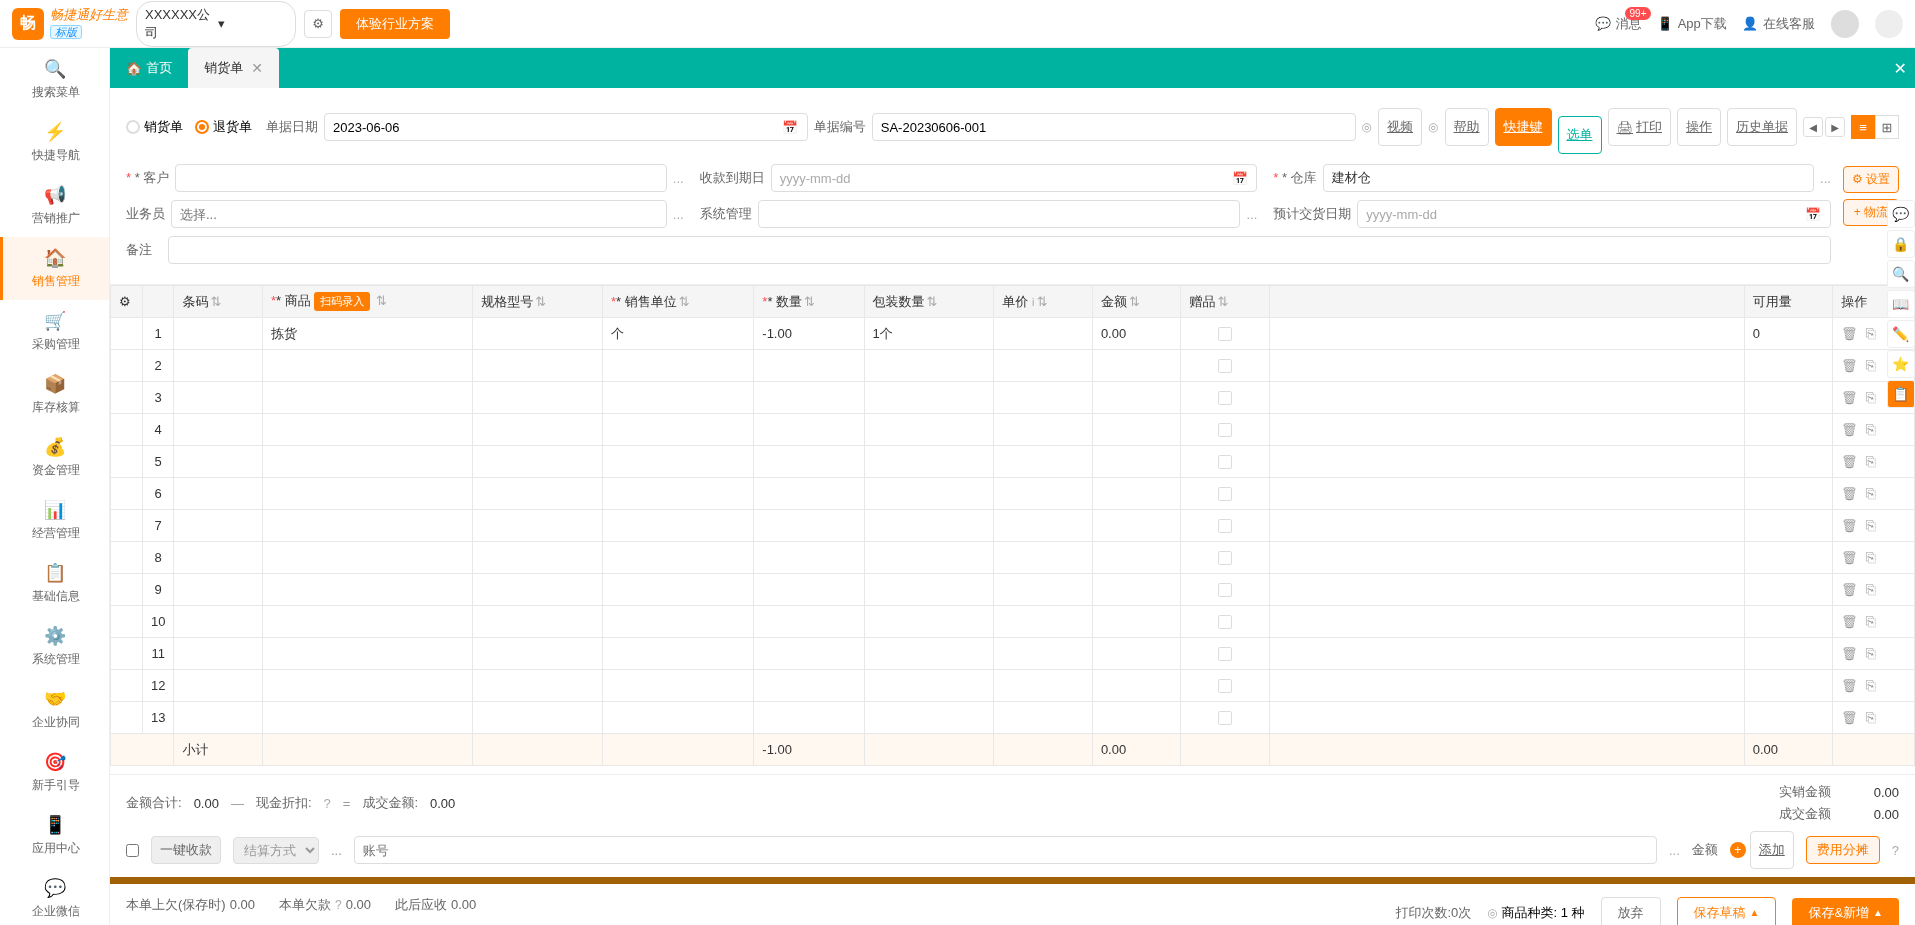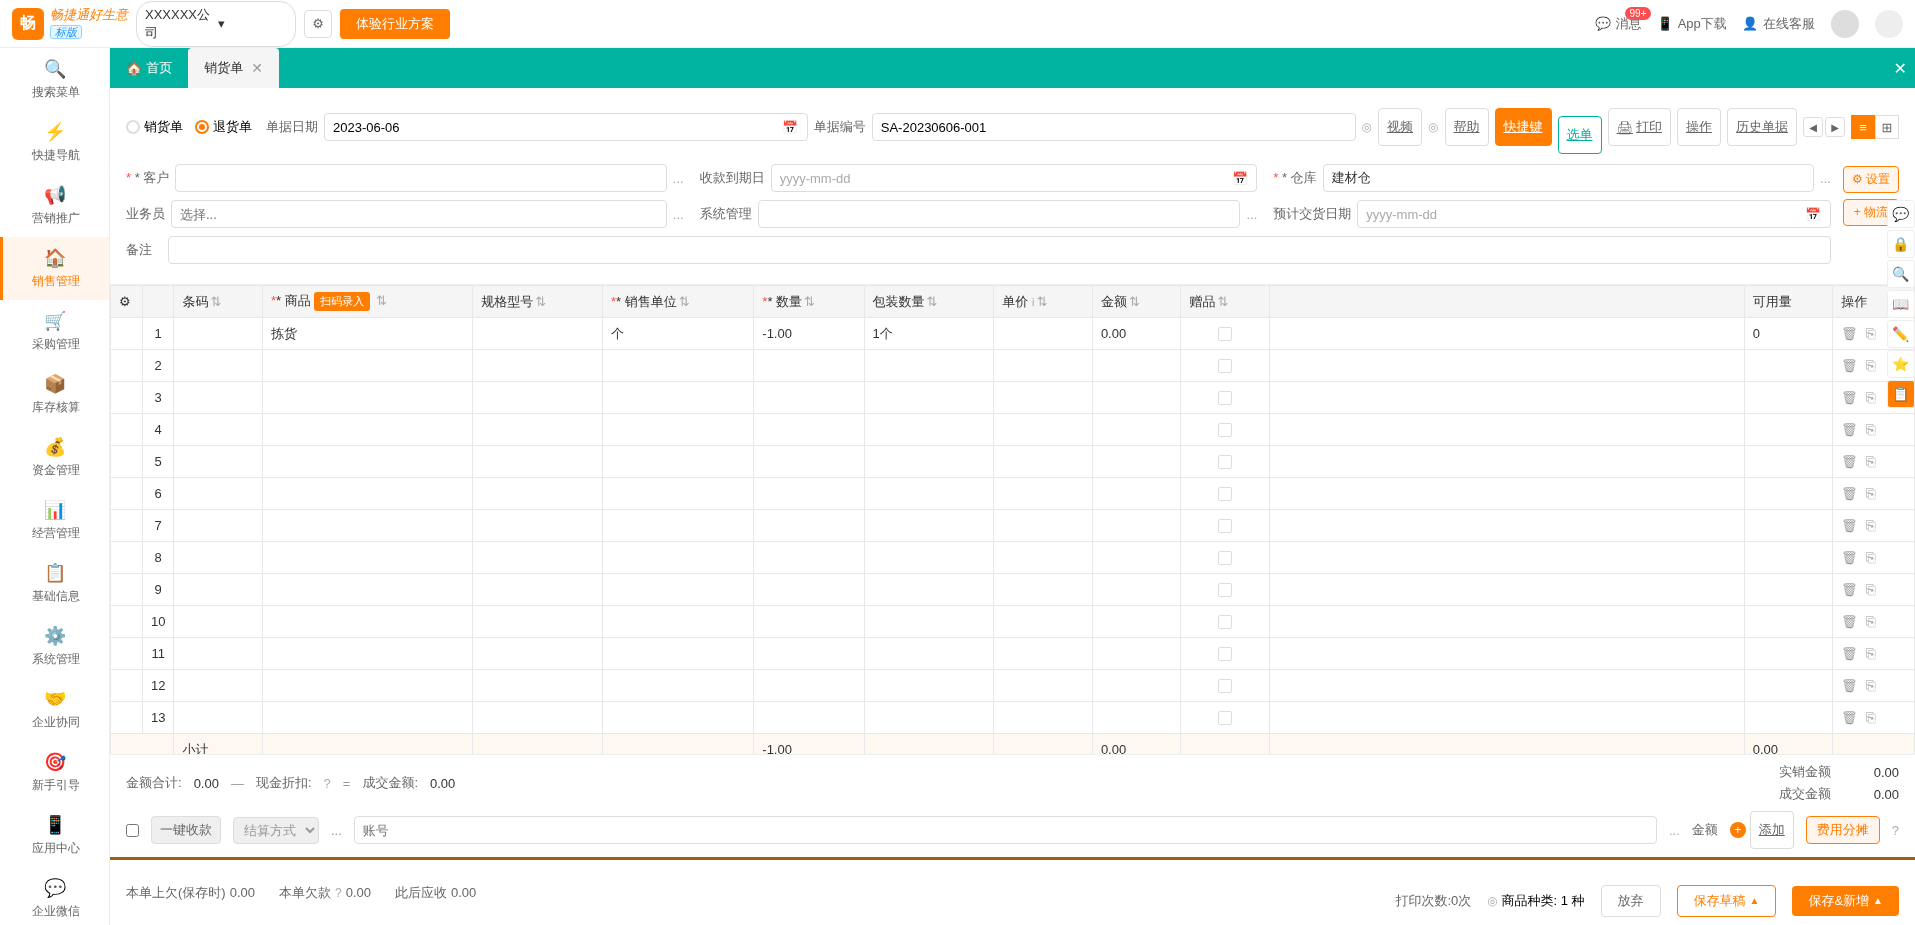--- a/index.html
+++ b/index.html
@@ -87,21 +87,21 @@
     .summary-row2 { display: flex; align-items: center; gap: 12px; }
     .summary-label { color: #666; }
     .summary-value { color: #333; font-weight: 500; }
     .dash { color: #999; }
     .equals { color: #999; }
     .help-icon { color: #aaa; cursor: pointer; }
     .one-click-btn { display: flex; align-items: center; gap: 4px; border: 1px solid #ddd; border-radius: 4px; padding: 4px 8px; cursor: pointer; color: #666; }
     .expense-btn { background: #fff5ec; border: 1px solid #ff7d00; color: #ff7d00; border-radius: 4px; padding: 4px 10px; cursor: pointer; }
 
     
-    .footer-bar { height: 68px; background: #fff; border-top: 3px solid #a16207; display: flex; align-items: center; padding: 0 16px; flex-shrink: 0; }
+    .footer-bar { height: 48px; background: #fff; border-top: 7px solid #a16207; display: flex; align-items: center; padding: 0 16px; flex-shrink: 0; }
     .footer-info { display: flex; gap: 24px; flex: 1; }
     .footer-info-item { display: flex; align-items: center; gap: 4px; color: #666; }
     .footer-right { display: flex; align-items: center; gap: 16px; margin-top: 16px; }
     .print-info { color: #666; }
     .abandon-btn { border: 1px solid #ddd; border-radius: 4px; padding: 6px 16px; cursor: pointer; color: #666; background: white; }
     .save-draft-btn { border: 1px solid #ff7d00; color: #ff7d00; background: white; border-radius: 4px; padding: 6px 16px; cursor: pointer; display: flex; align-items: center; gap: 4px; }
     .save-new-btn { background: #ff7d00; color: white; border: none; border-radius: 4px; padding: 6px 16px; cursor: pointer; display: flex; align-items: center; gap: 4px; }
     .btn-arrow { font-size: 10px; }
 
     

